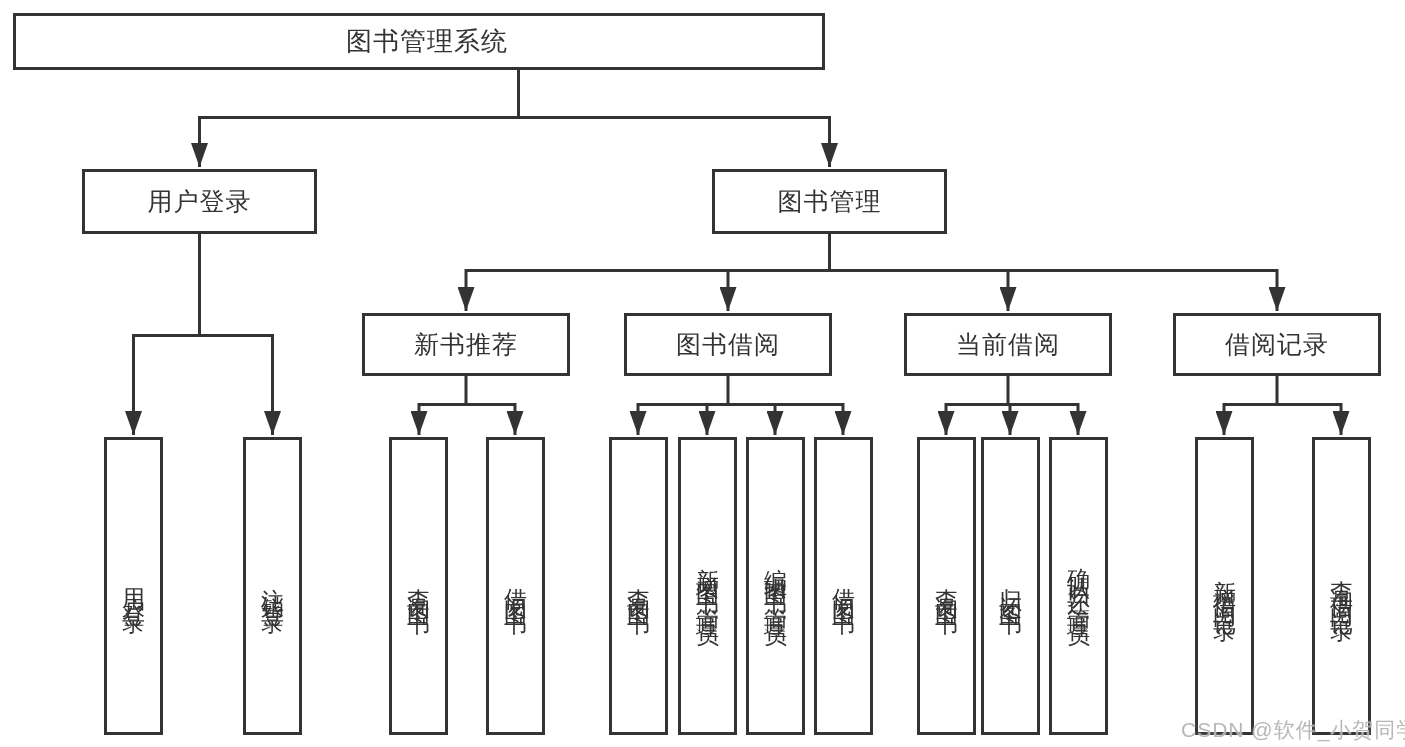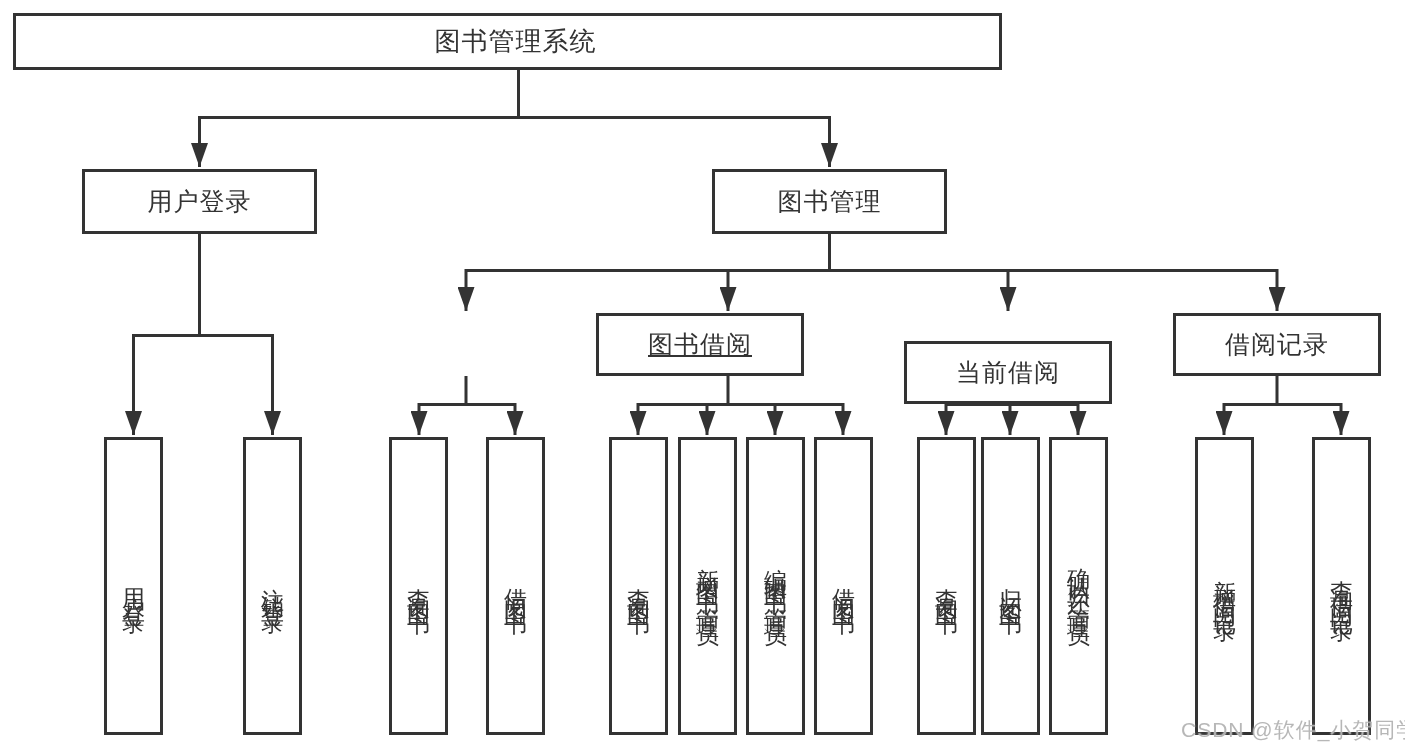--- a/index.html
+++ b/index.html
@@ -20,21 +20,21 @@
   .box {
     position: absolute;
     box-sizing: border-box;
     border: 3px solid #333333;
     background: #ffffff;
     display: flex;
     align-items: center;
     justify-content: center;
     text-align: center;
   }
-  .lvl1 { left: 13px; top: 13px; width: 989px; height: 57px; font-size: 26px; letter-spacing: 1px; padding-left: 16px; }
+  .lvl1 { left: 13px; top: 13px; width: 812px; height: 57px; font-size: 26px; letter-spacing: 1px; padding-left: 16px; }
   .lvl2 { top: 169px; width: 235px; height: 65px; font-size: 25px; letter-spacing: 1px; }
   .lvl3 { top: 313px; width: 208px; height: 63px; font-size: 25px; letter-spacing: 1px; }
   .leaf { top: 437px; width: 59px; height: 298px; }
   .vtext {
     writing-mode: vertical-rl;
     text-orientation: mixed;
     font-size: 23px;
     line-height: 1;
     letter-spacing: 8px;
     white-space: nowrap;
@@ -109,22 +109,23 @@
       <line x1="1224" y1="403" x2="1224" y2="435" marker-end="url(#ah)"></line>
       <line x1="1341" y1="403" x2="1341" y2="435" marker-end="url(#ah)"></line>
     </g>
   </svg>
 
   <div class="box lvl1">图书管理系统</div>
 
   <div class="box lvl2" style="left:82px;">用户登录</div>
   <div class="box lvl2" style="left:712px;font-family:Liberation Mono, monospace;">图书管理</div>
 
-  <div class="box lvl3" style="left:596px;text-decoration:underline;">图书借阅</div>
-  <div class="box lvl3" style="left:904px;margin-top:28px;">当前借阅</div>
+  <div class="box lvl3" style="left:362px;">新书推荐</div>
+  <div class="box lvl3" style="left:624px;">图书借阅</div>
+  <div class="box lvl3" style="left:904px;">当前借阅</div>
   <div class="box lvl3" style="left:1173px;">借阅记录</div>
 
   <div class="box leaf" style="left:104px;">
     <span class="vtext">用户登录</span>
   </div>
   <div class="box leaf" style="left:243px;">
     <span class="vtext">注销登录</span>
   </div>
 
   <div class="box leaf" style="left:389px;">

